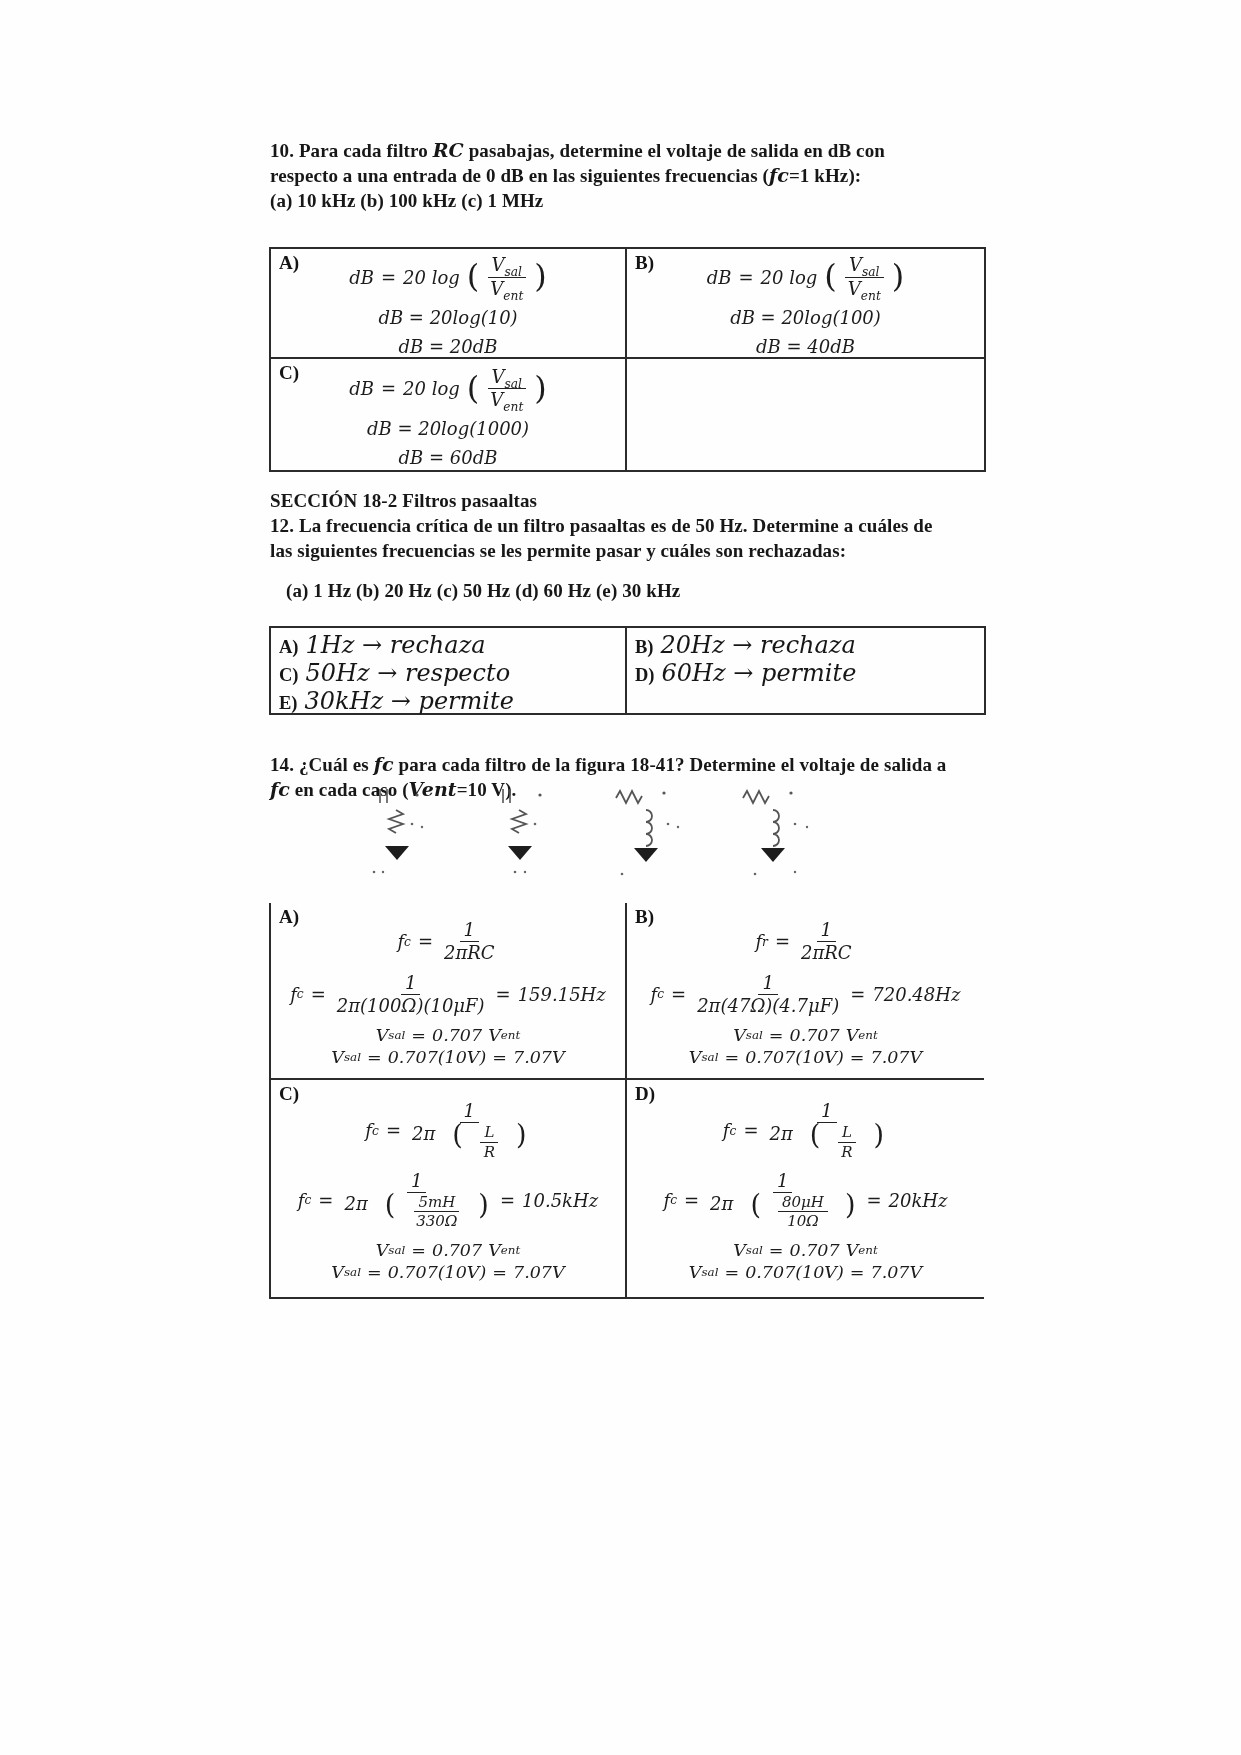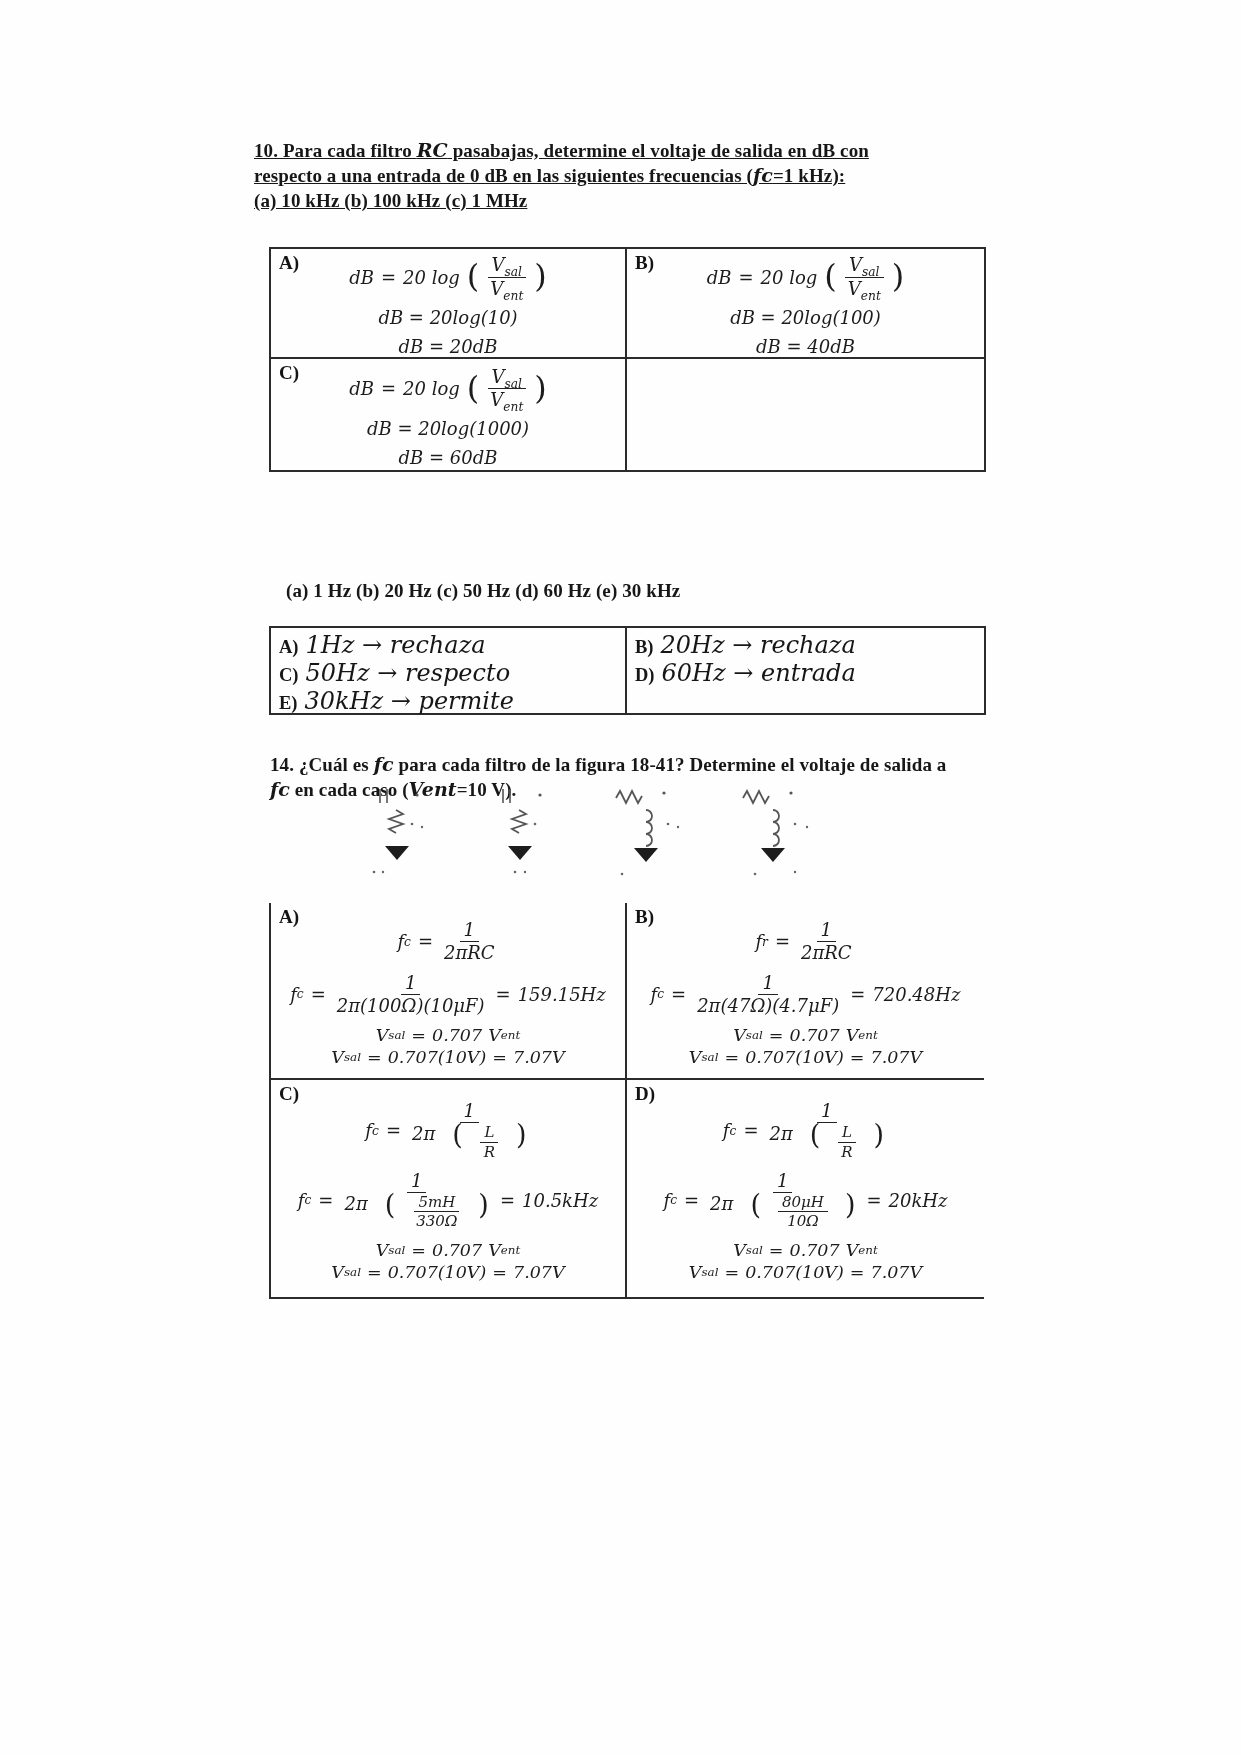--- a/index.html
+++ b/index.html
@@ -41,21 +41,21 @@
 
   
   .circ{position:absolute;top:784px;}
   .circ svg{display:block;}
 </style>
 </head>
 <body>
 
 <div class="page">
 
-  <div class="abs btxt" style="left:254px;top:138px;width:710px;text-decoration:underline;">
+  <div class="abs btxt" style="left:270px;top:138px;width:710px;">
     <div><span>10. Para cada filtro </span><i>RC</i><span> pasabajas, determine el voltaje de salida en dB con</span></div>
     <div><span>respecto a una entrada de 0 dB en las siguientes frecuencias (</span><i>fc</i><span>=1 kHz):</span></div>
     <div><span>(a) 10 kHz (b) 100 kHz (c) 1 MHz</span></div>
   </div>
 
   <div class="abs tbl" style="left:269px;top:247px;width:713px;height:221px;grid-template-columns:356px 1fr;grid-template-rows:110px 1fr;">
 
     <div class="cell br bb">
       <div class="clabel">A)</div>
       <div class="cstack">
@@ -115,20 +115,25 @@
           <span class="bp">)</span>
         </div>
         <div class="math">dB = 20log(1000)</div>
         <div class="math">dB = 60dB</div>
       </div>
     </div>
 
     <div class="cell"></div>
   </div>
 
+  <div class="abs btxt" style="left:270px;top:488px;width:720px;">
+    <div>SECCIÓN 18-2 Filtros pasaaltas</div>
+    <div>12. La frecuencia crítica de un filtro pasaaltas es de 50 Hz. Determine a cuáles de</div>
+    <div>las siguientes frecuencias se les permite pasar y cuáles son rechazadas:</div>
+  </div>
   <div class="abs btxt" style="left:270px;top:578px;width:720px;margin-left:16px;">
     <span>(a) 1 Hz (b) 20 Hz (c) 50 Hz (d) 60 Hz (e) 30 kHz</span>
   </div>
 
   <div class="abs tbl" style="left:269px;top:626px;width:713px;height:85px;grid-template-columns:356px 1fr;">
     <div class="cell br t2col">
       <div class="t2row">
           <span class="lab">A)</span>
           <span class="val">1Hz → rechaza</span>
         </div>
@@ -141,21 +146,21 @@
           <span class="val">30kHz → permite</span>
         </div>
     </div>
     <div class="cell t2col">
       <div class="t2row">
           <span class="lab">B)</span>
           <span class="val">20Hz → rechaza</span>
         </div>
       <div class="t2row">
           <span class="lab">D)</span>
-          <span class="val">60Hz → entrada</span>
+          <span class="val">60Hz → permite</span>
         </div>
     </div>
   </div>
 
   <div class="abs btxt" style="left:270px;top:752px;width:720px;">
     <div><span>14. ¿Cuál es </span><i>fc</i><span> para cada filtro de la figura 18-41? Determine el voltaje de salida a</span></div>
     <div><i>fc</i><span> en cada caso (</span><i>Vent</i><span>=10 V).</span></div>
   </div>
 
   <div class="circ" style="left:362px;">

